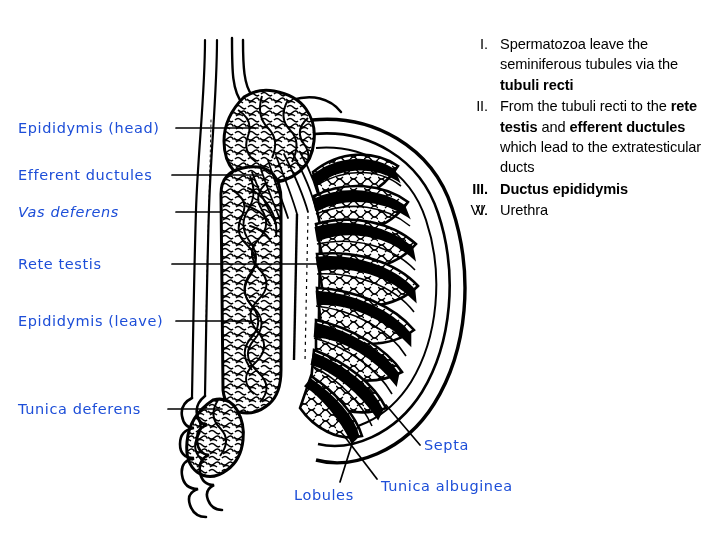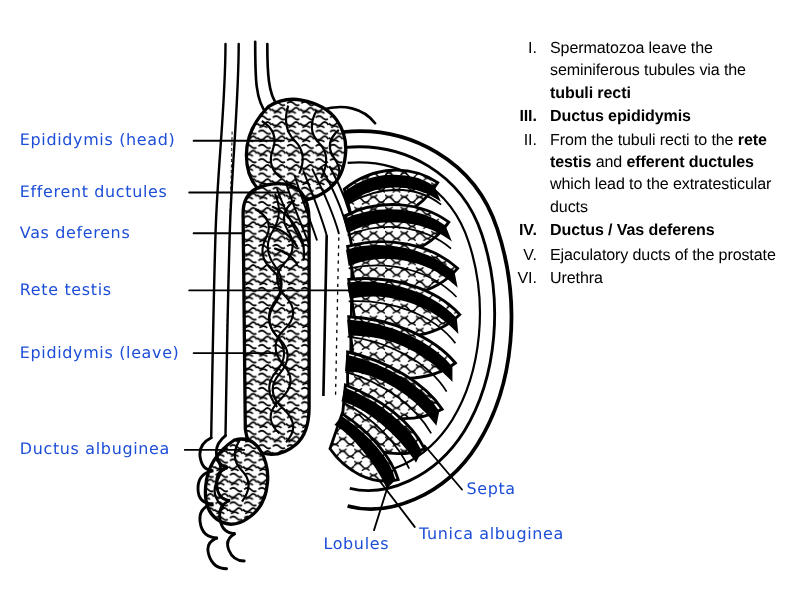--- a/index.html
+++ b/index.html
@@ -243,31 +243,30 @@
         <line x1="168" y1="409" x2="222" y2="409"></line>
         <line x1="420" y1="445" x2="386" y2="405"></line>
         <line x1="377" y1="479" x2="345" y2="437"></line>
         <line x1="340" y1="482" x2="357" y2="428"></line>
       </g>
   </svg>
 
   <div id="callout-layer">
       <div class="callout" style="left: 18px; top: 120px;">Epididymis (head)</div>
       <div class="callout" style="left: 18px; top: 167px;">Efferent ductules</div>
-      <div class="callout" style="left: 18px; top: 204px;">Vas deferens</div>
+      <div class="callout" style="left: 18px; top: 204px; font-style: italic;">Vas deferens</div>
       <div class="callout" style="left: 18px; top: 256px;">Rete testis</div>
       <div class="callout" style="left: 18px; top: 313px;">Epididymis (leave)</div>
-      <div class="callout" style="left: 18px; top: 401px;">Ductus albuginea</div>
+      <div class="callout" style="left: 18px; top: 401px;">Tunica deferens</div>
       <div class="callout" style="left: 424px; top: 437px;">Septa</div>
       <div class="callout" style="left: 381px; top: 478px;">Tunica albuginea</div>
       <div class="callout" style="left: 294px; top: 487px;">Lobules</div>
     </div>
 
   <ol id="pathway-list" style="list-style: none; margin: 0px; padding: 0px;">
       <li class="pathway-item"><span class="pathway-num">I.</span><span class="pathway-text">Spermatozoa leave the seminiferous tubules via the <b>tubuli recti</b></span></li>
+      <li class="pathway-item"><span class="pathway-num">II.</span><span class="pathway-text">From the tubuli recti to the <b>rete testis</b> and <b>efferent ductules</b> which lead to the extratesticular ducts</span></li>
       <li class="pathway-item bold"><span class="pathway-num">III.</span><span class="pathway-text">Ductus epididymis</span></li>
-      <li class="pathway-item"><span class="pathway-num">II.</span><span class="pathway-text">From the tubuli recti to the <b>rete testis</b> and <b>efferent ductules</b> which lead to the extratesticular ducts</span></li>
-      <li class="pathway-item bold"><span class="pathway-num">IV.</span><span class="pathway-text">Ductus / Vas deferens</span></li>
-      <li class="pathway-item"><span class="pathway-num">V.</span><span class="pathway-text">Ejaculatory ducts of the prostate</span></li>
+      <li class="pathway-item"><span class="pathway-num">V.</span></li>
       <li class="pathway-item"><span class="pathway-num">VI.</span><span class="pathway-text">Urethra</span></li>
     </ol>
 
 </div>
 
 </body></html>

